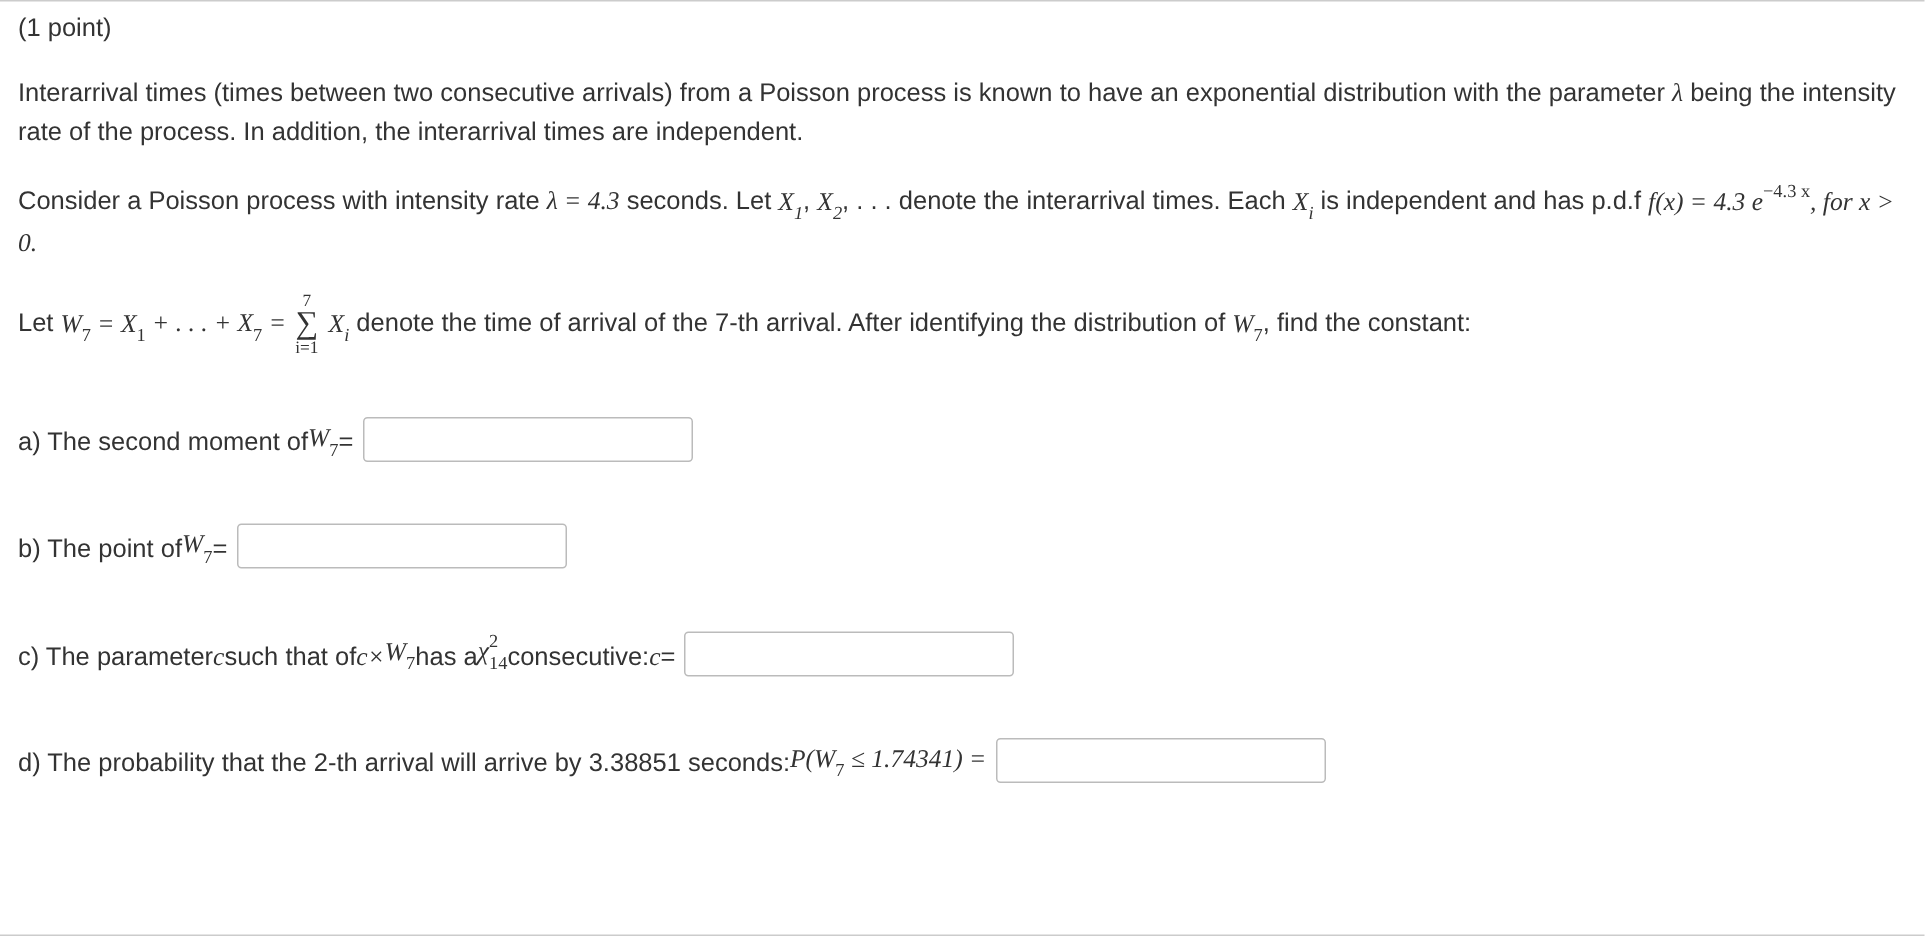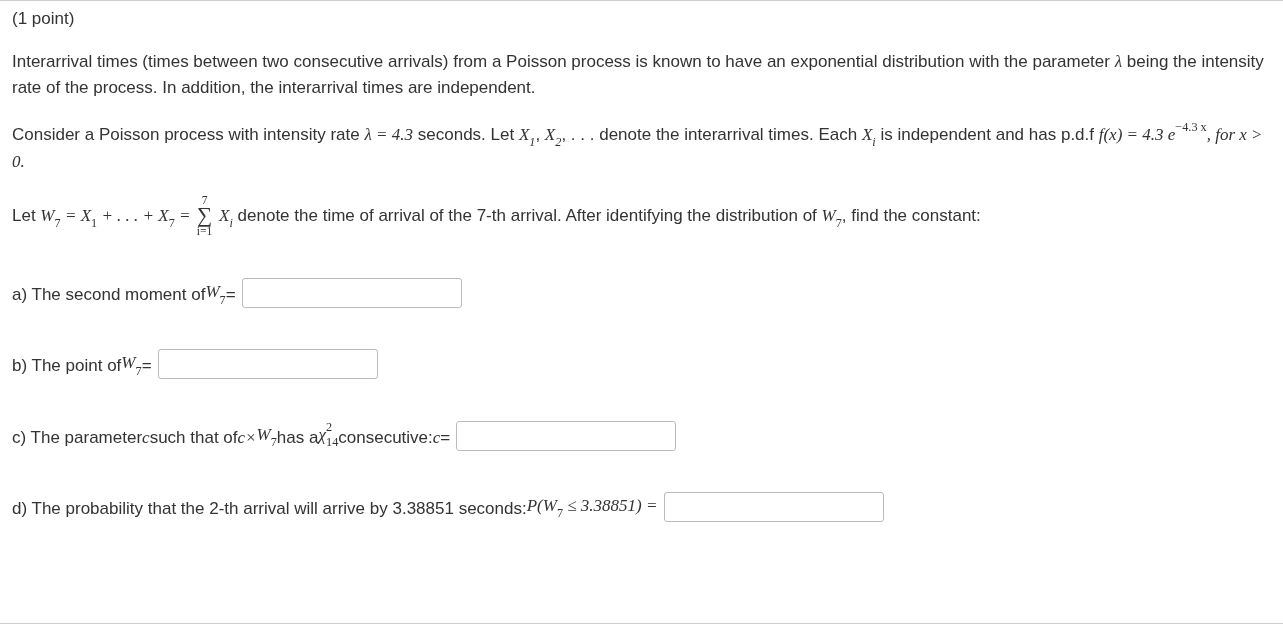--- a/index.html
+++ b/index.html
@@ -131,15 +131,15 @@
     <span> has a </span>
     <span class="math"><span>χ</span><span class="math-sup math-up">2</span><span class="math-sub math-up" style="margin-left:-6px;">14</span></span>
     <span> consecutive: </span>
     <span class="math">c</span>
     <span> = </span>
   <input type="text" class="input-c" style="">
 </div>
 
 <div class="question-line">
   <span>d) The probability that the 2-th arrival will arrive by 3.38851 seconds: </span>
-    <span class="math"><span>P(W</span><span class="math-sub math-up">7</span><span> ≤ 3.38851) = </span></span>
+    <span class="math"><span>P(W</span><span class="math-sub math-up">7</span><span> ≤ 1.74341) = </span></span>
   <input type="text" class="input-d" style="">
 </div>
 
 </body></html>

